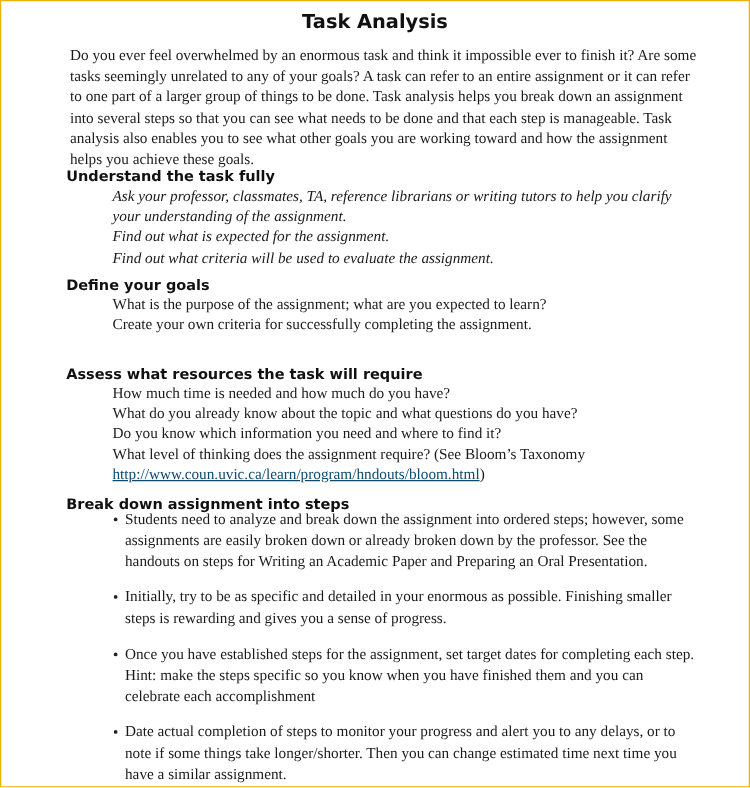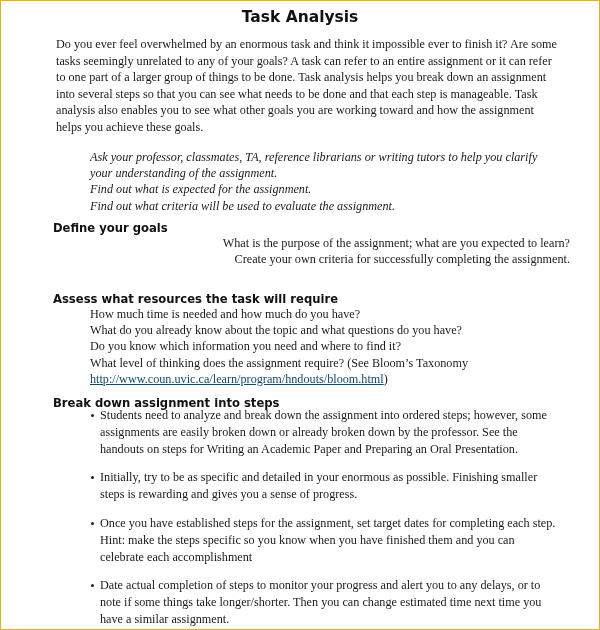--- a/index.html
+++ b/index.html
@@ -64,29 +64,30 @@
 
   <div class="intro serif">
     <span class="line">Do you ever feel overwhelmed by an enormous task and think it impossible ever to finish it? Are some</span>
     <span class="line">tasks seemingly unrelated to any of your goals? A task can refer to an entire assignment or it can refer</span>
     <span class="line">to one part of a larger group of things to be done. Task analysis helps you break down an assignment</span>
     <span class="line">into several steps so that you can see what needs to be done and that each step is manageable. Task</span>
     <span class="line">analysis also enables you to see what other goals you are working toward and how the assignment</span>
     <span class="line">helps you achieve these goals.</span>
   </div>
 
+  <div class="heading" style="top:133px;">Understand the task fully</div>
   <div class="items serif" style="top:148px;font-style:italic;">
     <span class="line">Ask your professor, classmates, TA, reference librarians or writing tutors to help you clarify</span>
     <span class="line">your understanding of the assignment.</span>
     <span class="line">Find out what is expected for the assignment.</span>
     <span class="line">Find out what criteria will be used to evaluate the assignment.</span>
   </div>
 
   <div class="heading" style="top:220px;">Define your goals</div>
-  <div class="items serif" style="top:234px;text-align:right;">
+  <div class="items serif" style="top:234px;">
     <span class="line">What is the purpose of the assignment; what are you expected to learn?</span>
     <span class="line">Create your own criteria for successfully completing the assignment.</span>
   </div>
 
   <div class="heading" style="top:291px;">Assess what resources the task will require</div>
   <div class="items serif" style="top:305px;">
     <span class="line">How much time is needed and how much do you have?</span>
     <span class="line">What do you already know about the topic and what questions do you have?</span>
     <span class="line">Do you know which information you need and where to find it?</span>
     <span class="line">What level of thinking does the assignment require? (See Bloom’s Taxonomy</span>

